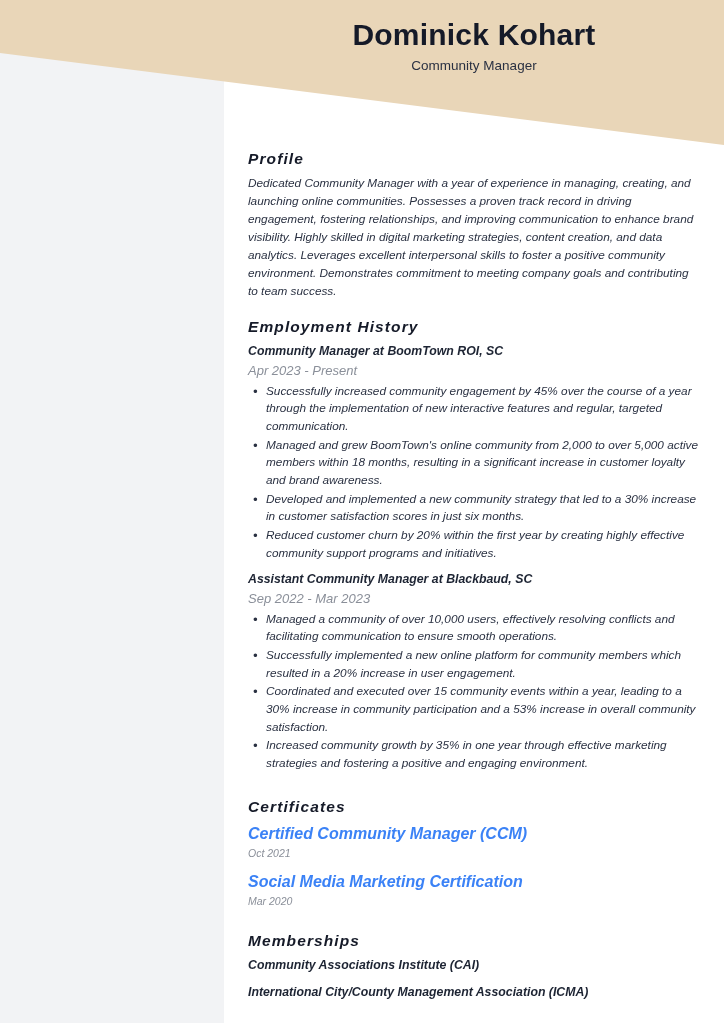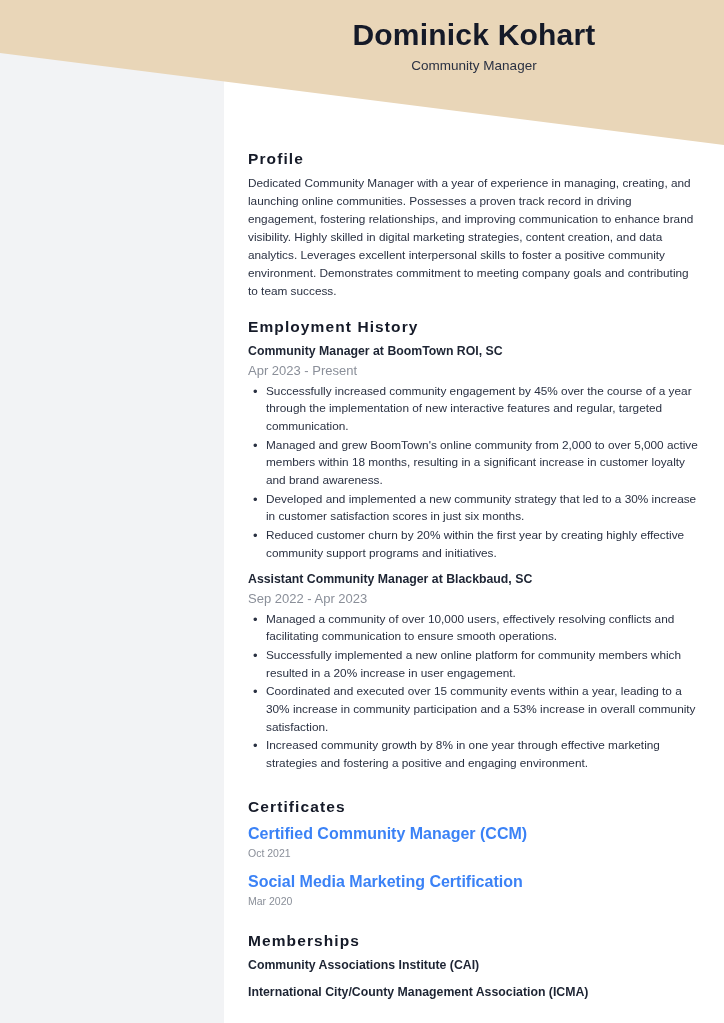--- a/index.html
+++ b/index.html
@@ -346,21 +346,21 @@
       </div>
     </div>
     <div class="skill-row">
       <div class="skill-label">Japanese</div>
       <div class="bar-track">
         <div class="bar-fill" style="width: 40%;"></div>
       </div>
     </div>
   </div>
 
-  <div class="main" style="top:150px;">
+  <div class="main" style="top:150px;font-style:italic;">
 
     <div>
       <div class="main-h">Profile</div>
       <p class="profile-text">Dedicated Community Manager with a year of experience in managing, creating, and launching online communities. Possesses a proven track record in driving engagement, fostering relationships, and improving communication to enhance brand visibility. Highly skilled in digital marketing strategies, content creation, and data analytics. Leverages excellent interpersonal skills to foster a positive community environment. Demonstrates commitment to meeting company goals and contributing to team success.</p>
     </div>
 
     <div class="sp-18"></div>
 
     <div>
       <div class="main-h">Employment History</div>
@@ -373,26 +373,26 @@
           <li>Managed and grew BoomTown's online community from 2,000 to over 5,000 active members within 18 months, resulting in a significant increase in customer loyalty and brand awareness.</li>
           <li>Developed and implemented a new community strategy that led to a 30% increase in customer satisfaction scores in just six months.</li>
           <li>Reduced customer churn by 20% within the first year by creating highly effective community support programs and initiatives.</li>
         </ul>
       </div>
 
       <div class="sp-8"></div>
 
       <div>
         <div class="job-head">Assistant Community Manager at Blackbaud, SC</div>
-        <div class="job-date">Sep 2022 - Apr 2023</div>
+        <div class="job-date">Sep 2022 - Mar 2023</div>
         <ul class="bullets">
           <li>Managed a community of over 10,000 users, effectively resolving conflicts and facilitating communication to ensure smooth operations.</li>
           <li>Successfully implemented a new online platform for community members which resulted in a 20% increase in user engagement.</li>
           <li>Coordinated and executed over 15 community events within a year, leading to a 30% increase in community participation and a 53% increase in overall community satisfaction.</li>
-          <li>Increased community growth by 8% in one year through effective marketing strategies and fostering a positive and engaging environment.</li>
+          <li>Increased community growth by 35% in one year through effective marketing strategies and fostering a positive and engaging environment.</li>
         </ul>
       </div>
     </div>
 
     <div class="sp-24"></div>
 
     <div>
       <div class="main-h">Certificates</div>
       <div>
         <div class="cert-name">Certified Community Manager (CCM)</div>

